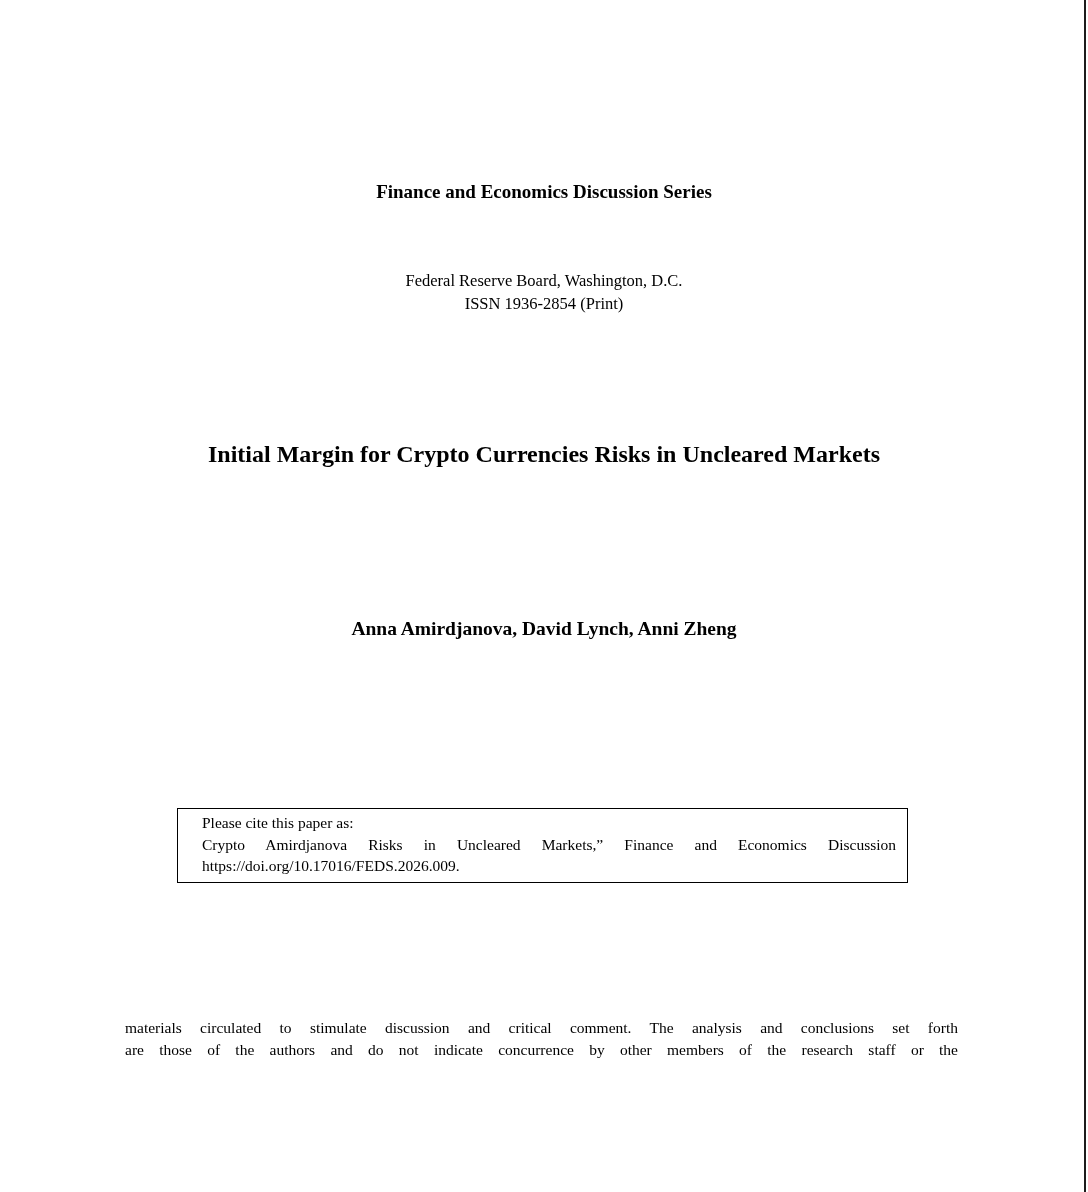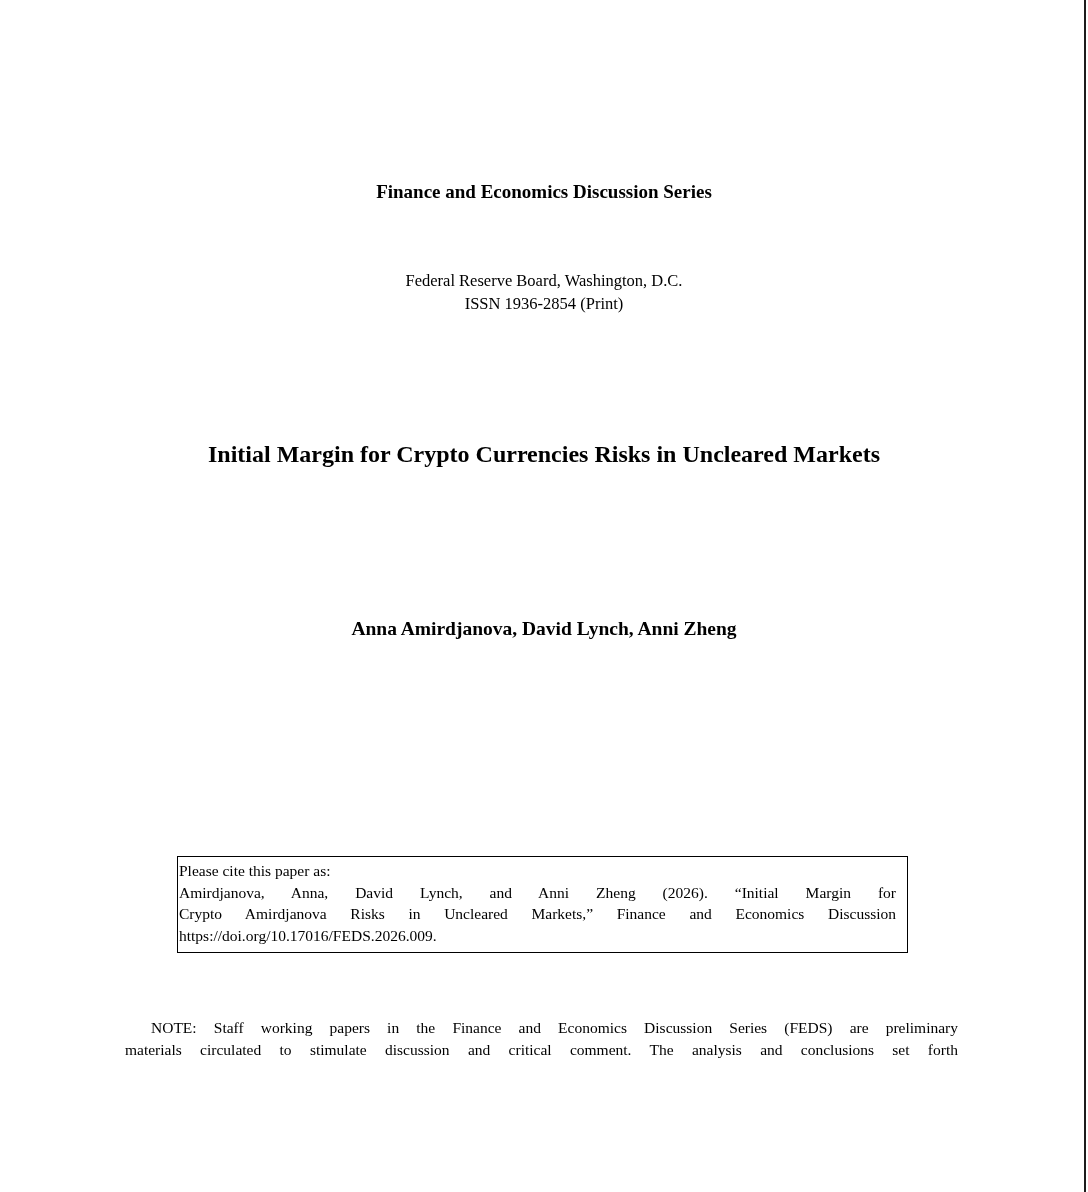--- a/index.html
+++ b/index.html
@@ -45,25 +45,25 @@
     font-weight: bold;
   }
   .paper-number {
     top: 692px;
     font-size: 19.5px;
     font-weight: bold;
   }
   .citation-box {
     position: absolute;
     left: 177px;
-    top: 856px;
+    top: 808px;
     width: 731px;
     box-sizing: border-box;
     border: 1.5px solid #000000;
-    padding: 3px 11px 5px 1px;
+    padding: 3px 11px 5px 24px;
     font-size: 15.5px;
     line-height: 21.7px;
   }
   .jline {
     text-align: justify;
     text-align-last: justify;
   }
   .lline {
     text-align: left;
   }
@@ -97,25 +97,24 @@
     <div>ISSN 1936-2854 (Print)</div>
   </div>
 
   <div class="centered authors">Anna Amirdjanova, David Lynch, Anni Zheng</div>
 
   <div class="centered paper-title">Initial Margin for Crypto Currencies Risks in Uncleared Markets</div>
 
 
   <div class="citation-box">
     <div class="lline">Please cite this paper as:</div>
-    <div class="jline">Amirdjanova, Anna, David Lynch, and Anni Zheng (2026). “Initial Margin for</div>
     <div class="jline">Crypto Amirdjanova Risks in Uncleared Markets,” Finance and Economics Discussion</div>
     <div class="lline">https://doi.org/10.17016/FEDS.2026.009.</div>
   </div>
 
   <div class="note">
-    <div class="jline indent">NOTE: Staff working papers in the Finance and Economics Discussion Series (FEDS) are preliminary</div>
     <div class="jline">materials circulated to stimulate discussion and critical comment. The analysis and conclusions set forth</div>
+    <div class="jline">are those of the authors and do not indicate concurrence by other members of the research staff or the</div>
   </div>
 
   <div class="scan-edge"></div>
 
 </div>
 
 </body></html>

